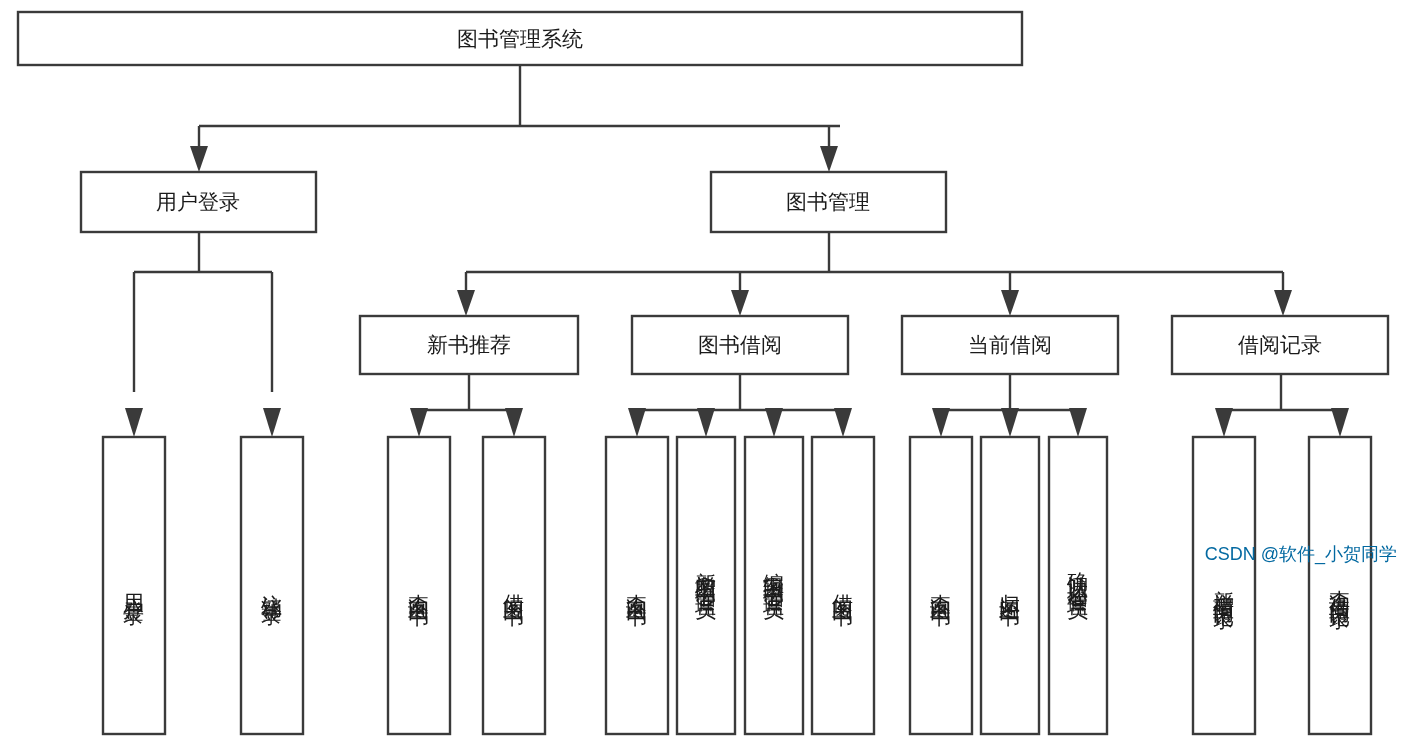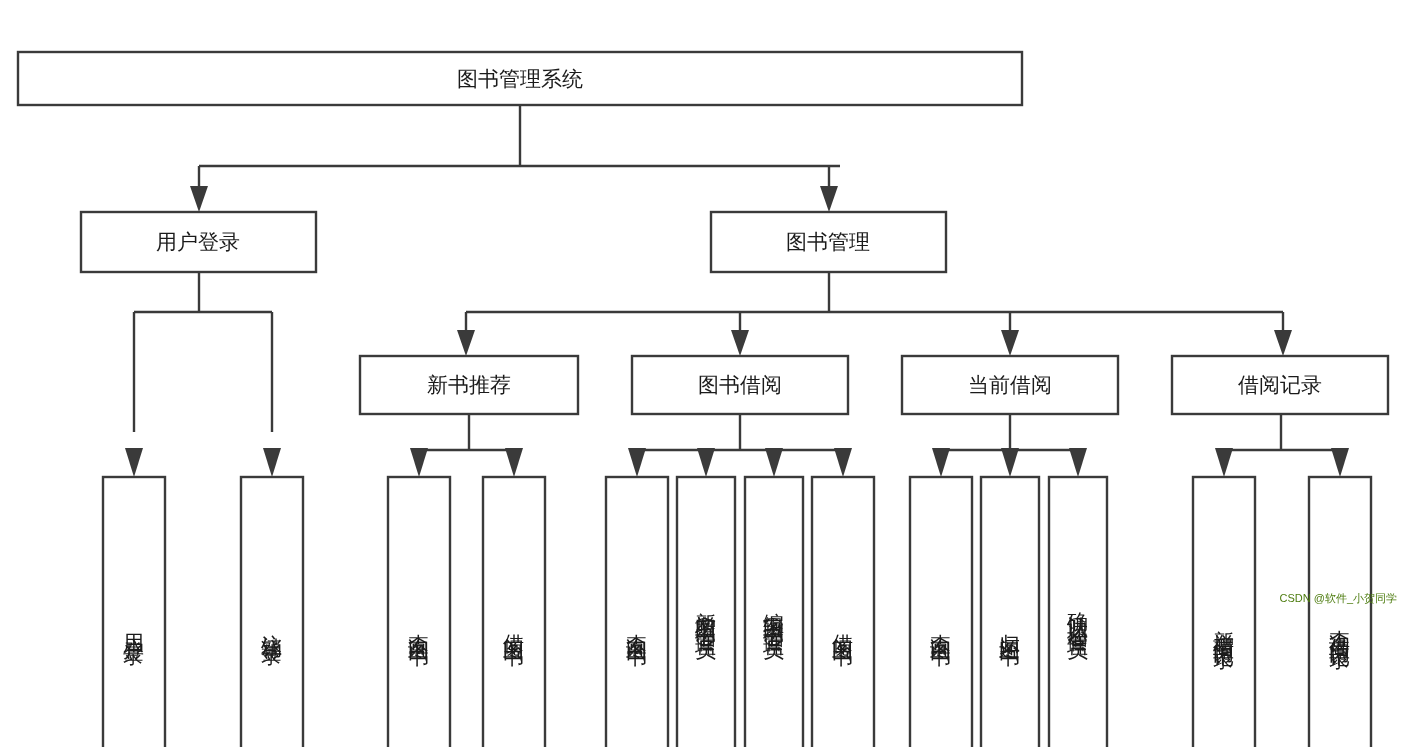--- a/index.html
+++ b/index.html
@@ -13,21 +13,20 @@
     font-family: "Liberation Sans", "DejaVu Sans", sans-serif;
     overflow: hidden;
     position: relative;
   }
   #diagram-root {
     position: absolute;
     left: 0;
     top: 0;
     width: 1405px;
     height: 570px;
-    margin-top: 40px;
   }
   .node-box {
     fill: #ffffff;
     stroke: #3a3a3a;
     stroke-width: 2.4;
   }
   .node-label-h {
     font-family: "Liberation Sans", "DejaVu Sans", sans-serif;
     font-size: 21px;
     fill: #1b1b1b;
@@ -53,22 +52,22 @@
   }
   .edge-arrow {
     fill: #3a3a3a;
     stroke: none;
   }
   .watermark {
     position: absolute;
     right: 8px;
     bottom: 4px;
     font-family: "Liberation Sans", "DejaVu Sans", sans-serif;
-    font-size: 11px;
-    color: #4d7c0f;
+    font-size: 18px;
+    color: #0369a1;
     white-space: nowrap;
     user-select: none;
   }
 </style>
 </head>
 <body>
 
 <div id="diagram-root">
   <svg width="1405" height="747" viewBox="0 0 1405 747" xmlns="http://www.w3.org/2000/svg">
 

